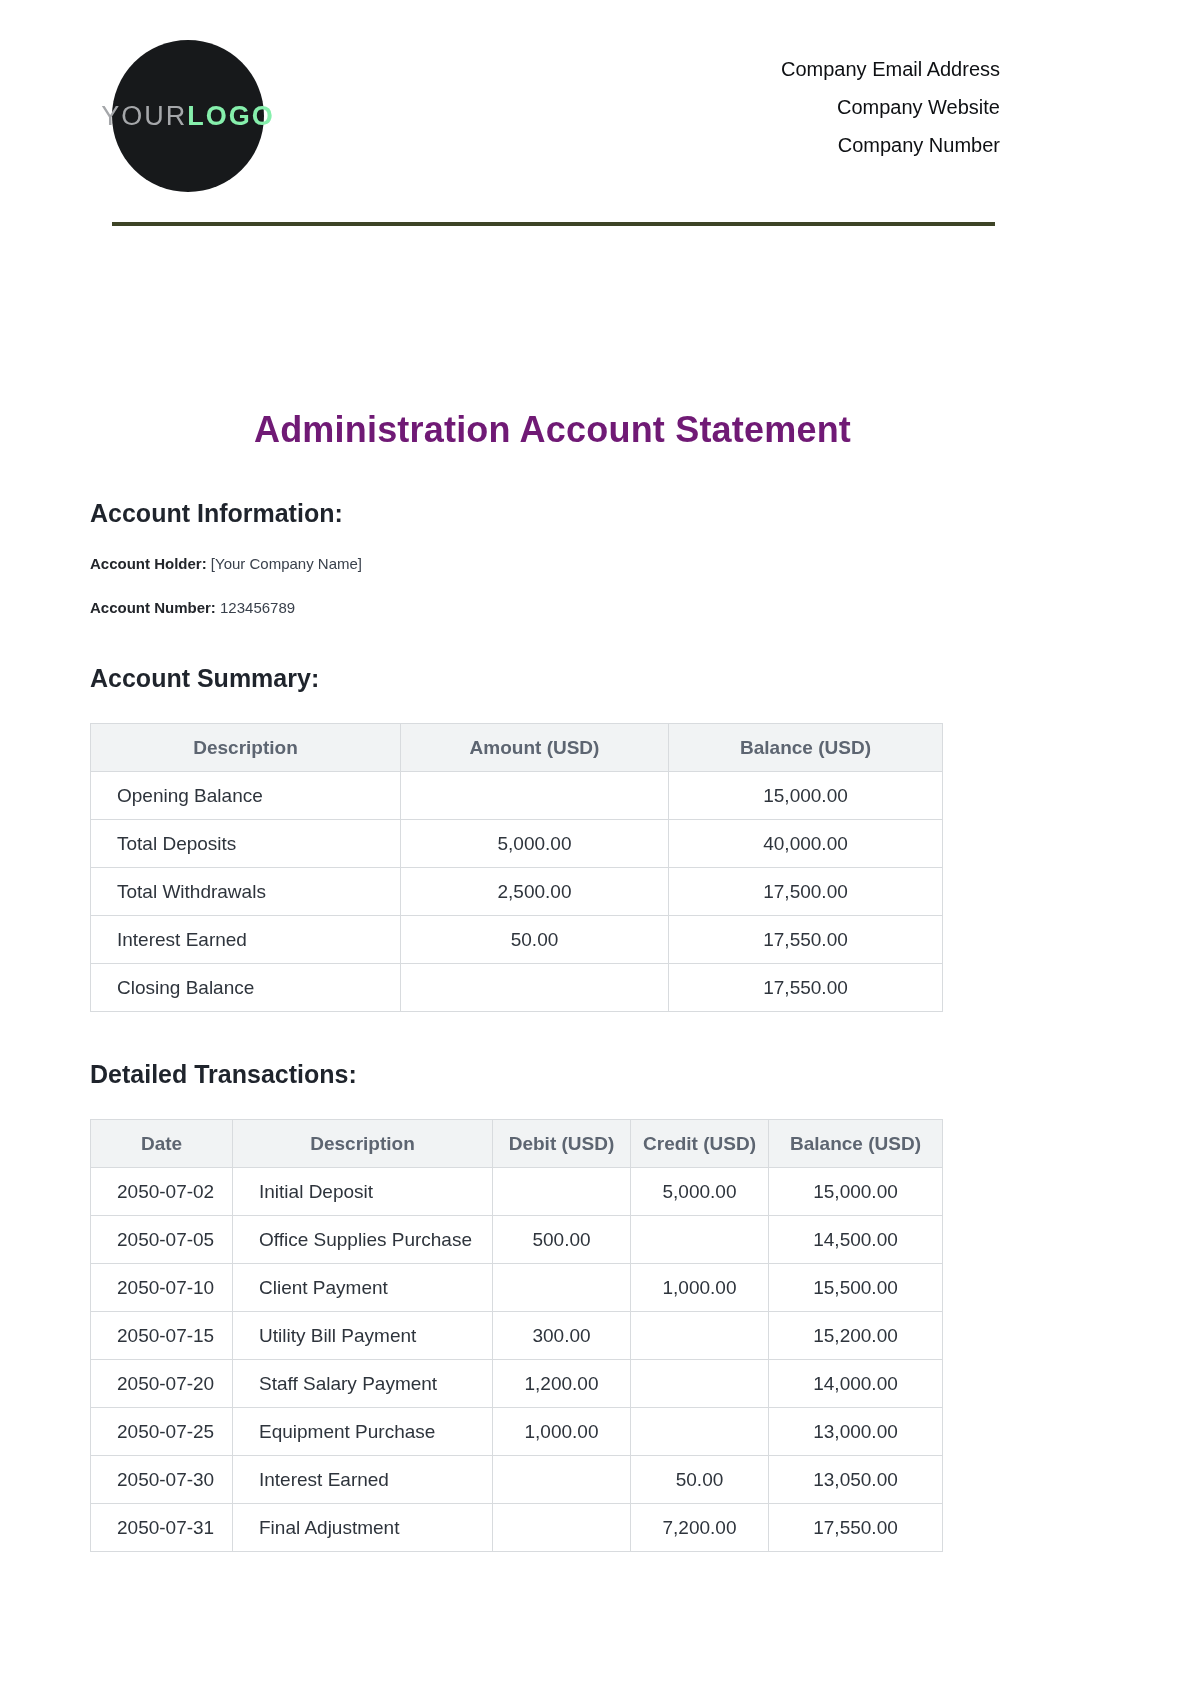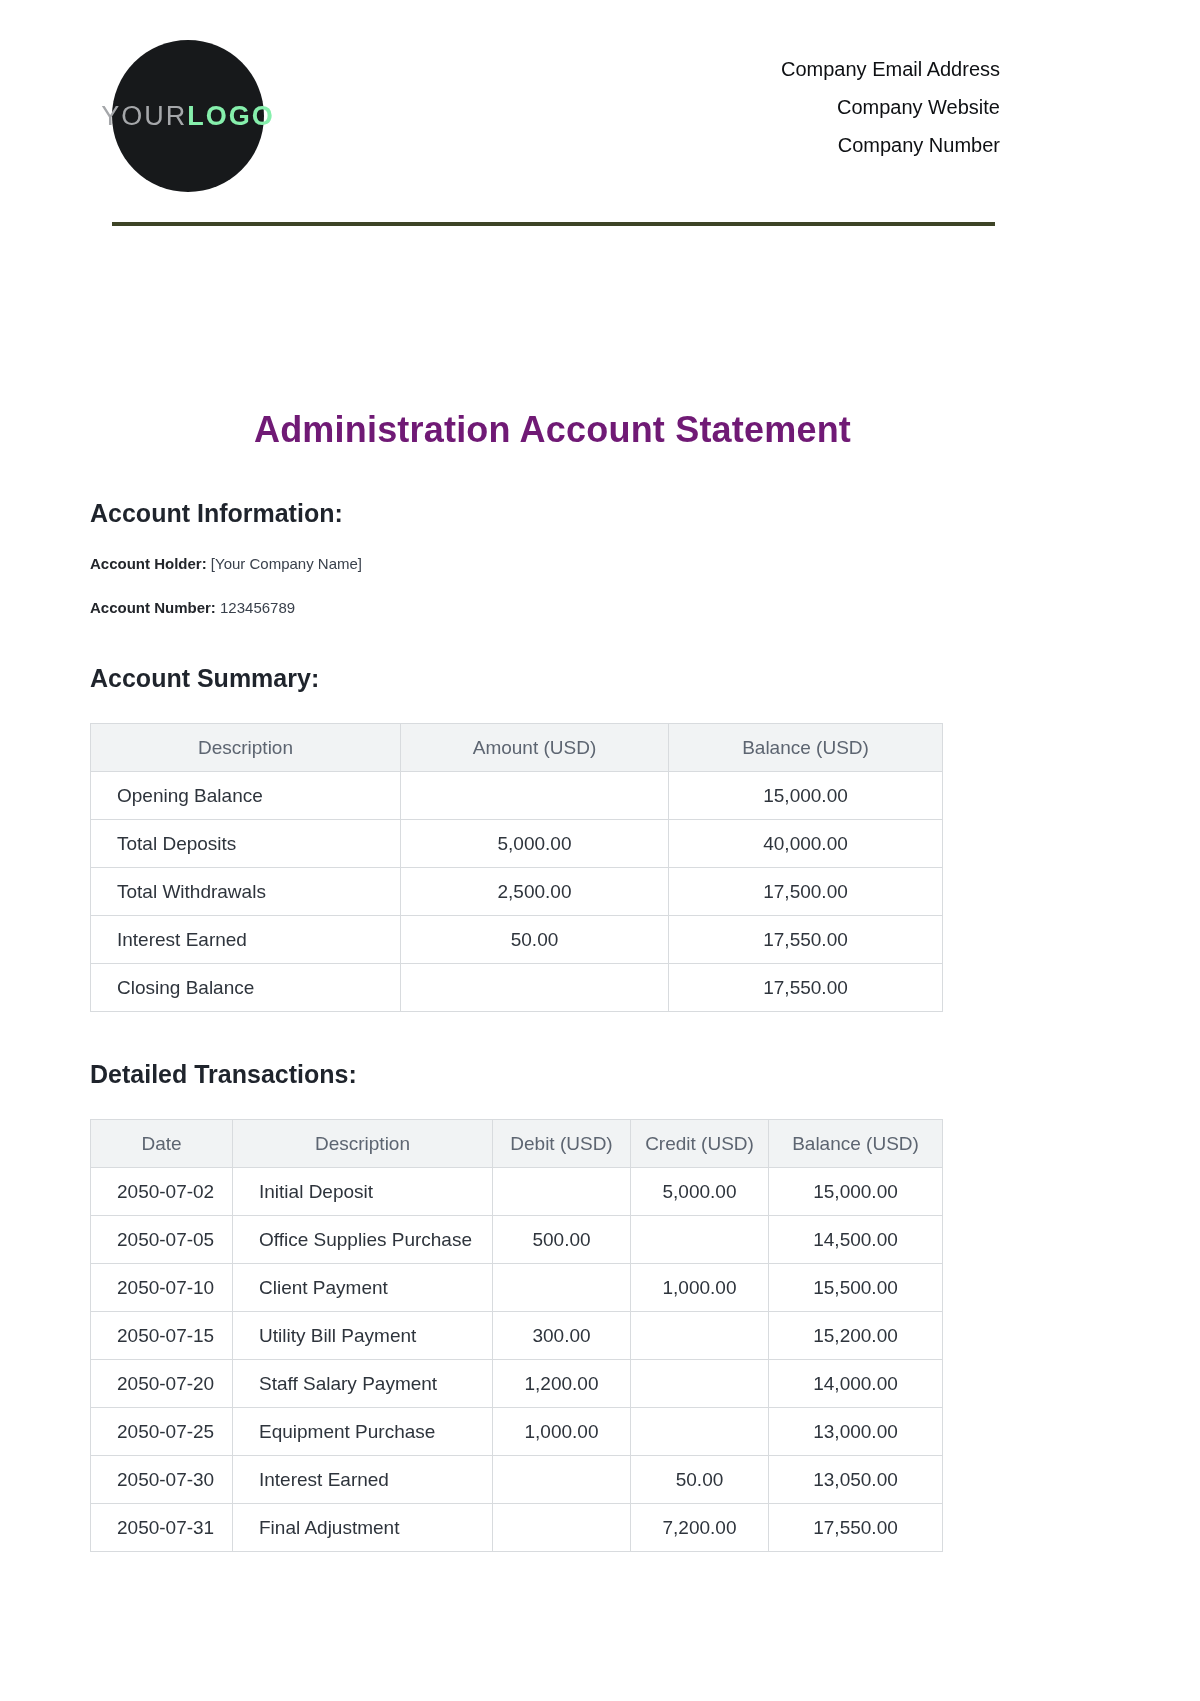--- a/index.html
+++ b/index.html
@@ -57,21 +57,21 @@
     font-size:19px;color:#2e343c;
   }
   th,td{
     border:1px solid var(--table-border);
     height:48px;padding:0 12px;
     text-align:center;vertical-align:middle;
     overflow:hidden;white-space:nowrap;
   }
   th{
     background:var(--table-header-bg);
-    color:var(--muted);font-weight:normal;font-size:19px;
+    color:var(--muted);font-weight:bold;font-size:19px;
   }
   td.c-left{text-align:left;padding-left:26px;}
   .summary-table{width:852px;}
   .tx-table{width:852px;}
 </style>
 </head>
 <body>
 
 <div class="page">
 

